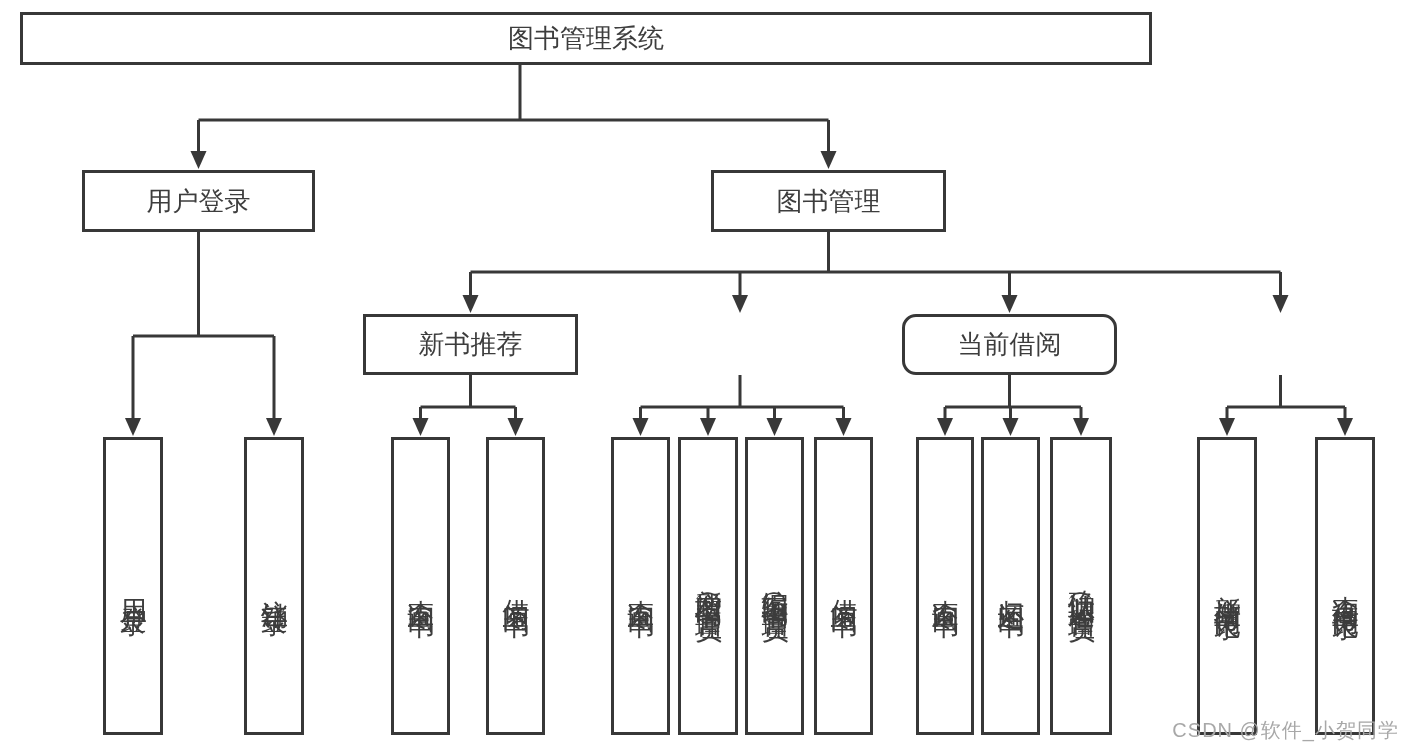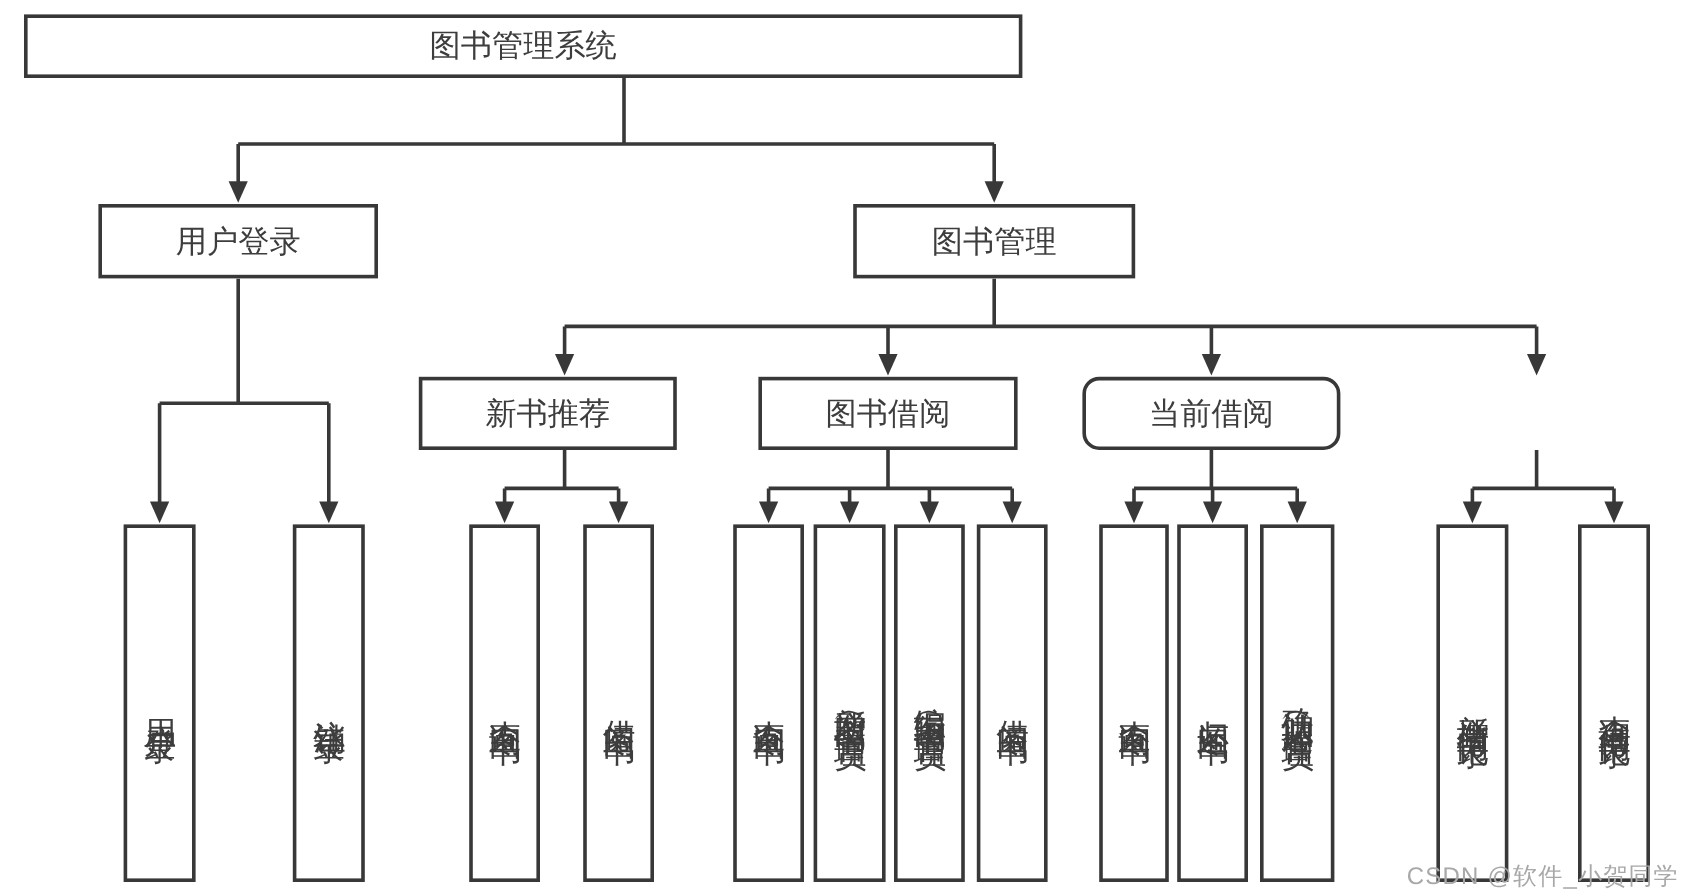--- a/index.html
+++ b/index.html
@@ -74,36 +74,33 @@
     <polygon points="700,418 716,418 708,436"></polygon>
     <polygon points="766.5,418 782.5,418 774.5,436"></polygon>
     <polygon points="835.5,418 851.5,418 843.5,436"></polygon>
     <polygon points="937,418 953,418 945,436"></polygon>
     <polygon points="1002.5,418 1018.5,418 1010.5,436"></polygon>
     <polygon points="1073,418 1089,418 1081,436"></polygon>
     <polygon points="1219,418 1235,418 1227,436"></polygon>
     <polygon points="1337,418 1353,418 1345,436"></polygon>
   </svg>
 
-  <div class="box" style="left:20px;top:12px;width:832px;height:53px;">
+  <div class="box" style="left:20px;top:12px;width:1132px;height:53px;">
     <span class="lbl">图书管理系统</span>
   </div>
 
   <div class="box" style="left:82px;top:170px;width:233px;height:62px;">
     <span class="lbl">用户登录</span>
   </div>
   <div class="box" style="left:711px;top:170px;width:235px;height:62px;justify-content:center;">
     <span class="lbl">图书管理</span>
   </div>
 
-  <div class="box" style="left:349px;top:314px;width:215px;height:61px;">
+  <div class="box" style="left:363px;top:314px;width:215px;height:61px;">
     <span class="lbl">新书推荐</span>
-  </div>
-  <div class="box" style="left:632px;top:314px;width:216px;height:61px;">
-    <span class="lbl">图书借阅</span>
   </div>
   <div class="box" style="left:902px;top:314px;width:215px;height:61px;border-radius:14px;">
     <span class="lbl">当前借阅</span>
   </div>
 
   <div class="box leaf" style="left:103px;top:437px;width:60px;height:298px;">
     <span class="lbl">用户登录</span>
   </div>
   <div class="box leaf" style="left:244px;top:437px;width:60px;height:298px;">
     <span class="lbl">注销登录</span>

